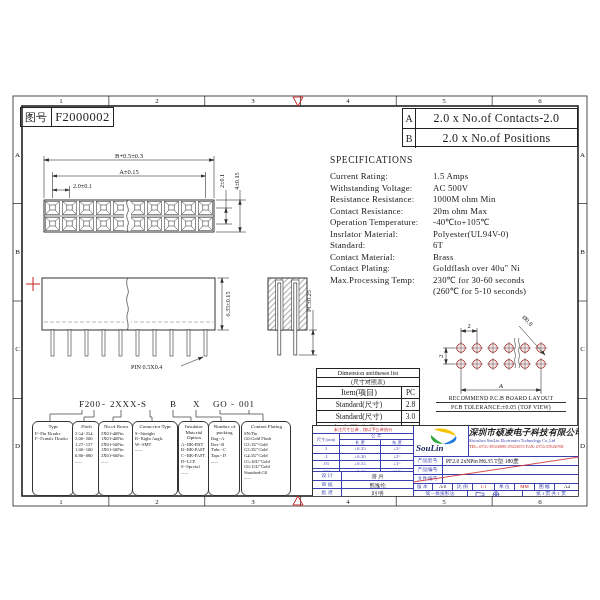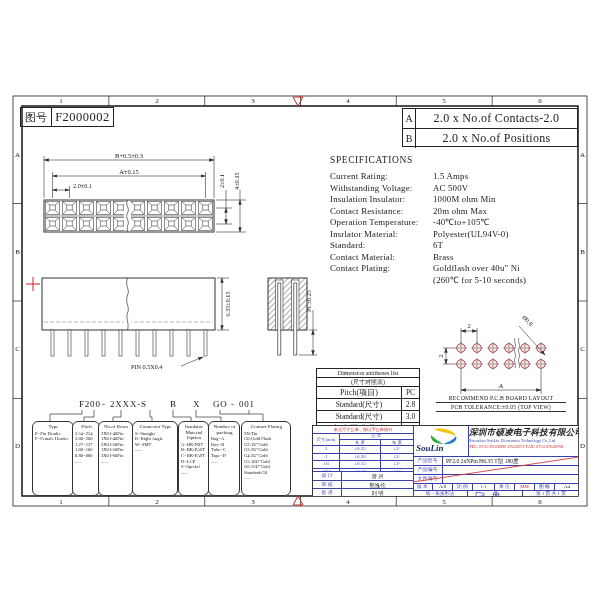--- a/index.html
+++ b/index.html
@@ -344,21 +344,21 @@
     <div id="spec-list" style="margin-top:6px;">
         <div class="spec-row">
           <span class="sl">Current Rating:</span>
           <span class="sv">1.5 Amps</span>
         </div>
         <div class="spec-row">
           <span class="sl">Withstanding Voltage:</span>
           <span class="sv">AC  500V</span>
         </div>
         <div class="spec-row">
-          <span class="sl">Insulation Insulator:</span>
+          <span class="sl">Resistance Resistance:</span>
           <span class="sv">1000M ohm Min</span>
         </div>
         <div class="spec-row">
           <span class="sl">Contact Resistance:</span>
           <span class="sv">20m ohm Max</span>
         </div>
         <div class="spec-row">
           <span class="sl">Operation Temperature:</span>
           <span class="sv">-40℃to+105℃</span>
         </div>
@@ -370,33 +370,37 @@
           <span class="sl">Standard:</span>
           <span class="sv">6T</span>
         </div>
         <div class="spec-row">
           <span class="sl">Contact Material:</span>
           <span class="sv">Brass</span>
         </div>
         <div class="spec-row">
           <span class="sl">Contact Plating:</span>
           <span class="sv">Goldflash over 40u" Ni</span>
+        </div>
+        <div class="spec-row">
+          <span class="sl">Max.Processing Temp:</span>
+          <span class="sv">230℃ for 30-60 seconds</span>
         </div>
         <div class="spec-row">
           <span class="sl"></span>
           <span class="sv">(260℃ for  5-10 seconds)</span>
         </div>
       </div>
   </div>
 
   <div class="abs" id="dim-table">
     <div class="dt-title">Dimension antitheses list</div>
     <div class="dt-sub">(尺寸对照表)</div>
     <div class="dt-row dt-head">
-      <span class="dt-c1">Pitch(项目)</span>
+      <span class="dt-c1">Item(项目)</span>
       <span class="dt-c2">PC</span>
     </div>
     <div class="dt-row">
       <span class="dt-c1">Standard(尺寸)</span>
       <span class="dt-c2">2.8</span>
     </div>
     <div class="dt-row">
       <span class="dt-c1">Standard(尺寸)</span>
       <span class="dt-c2">3.0</span>
     </div>

